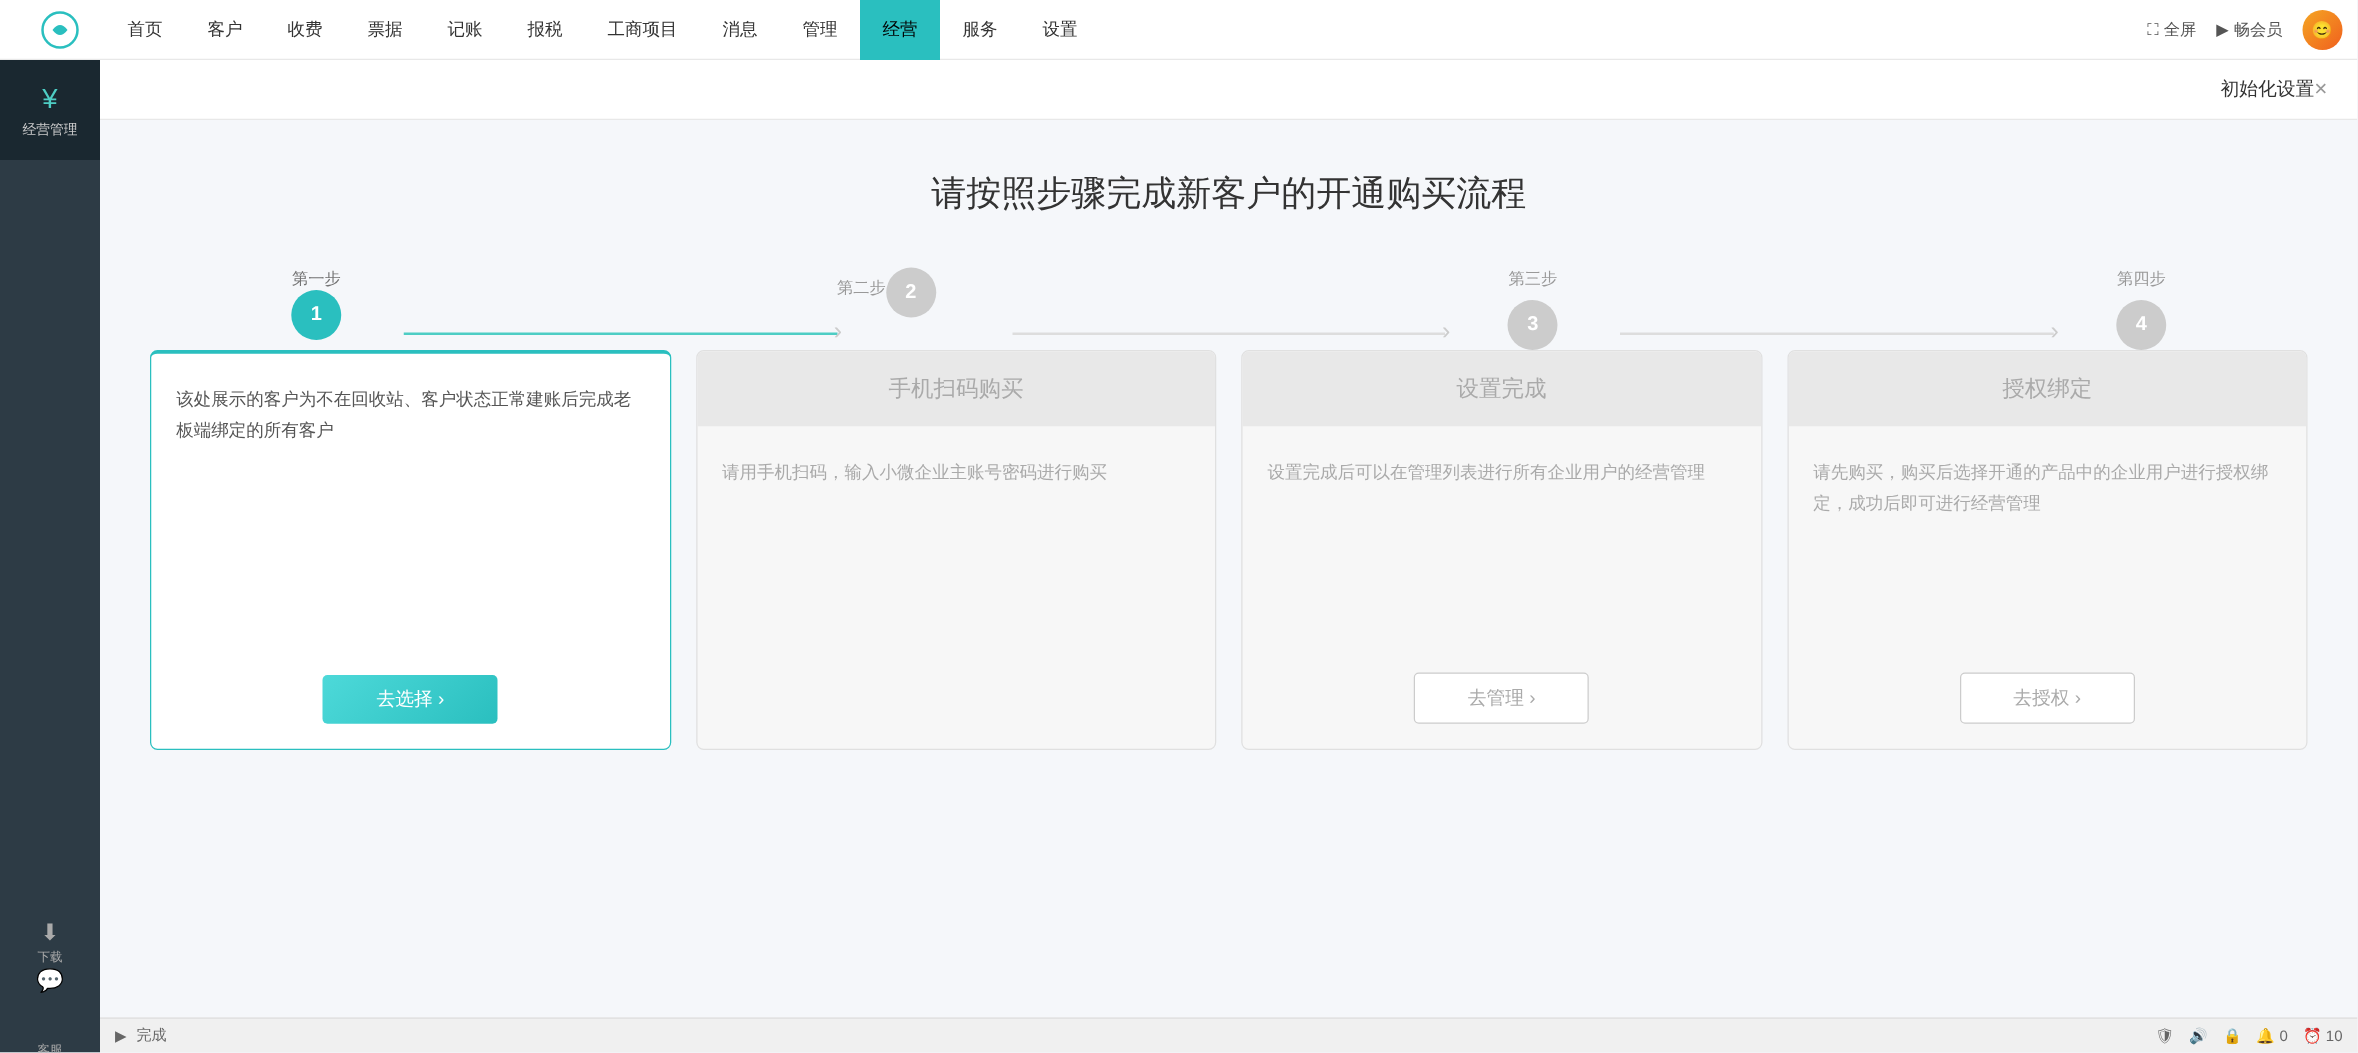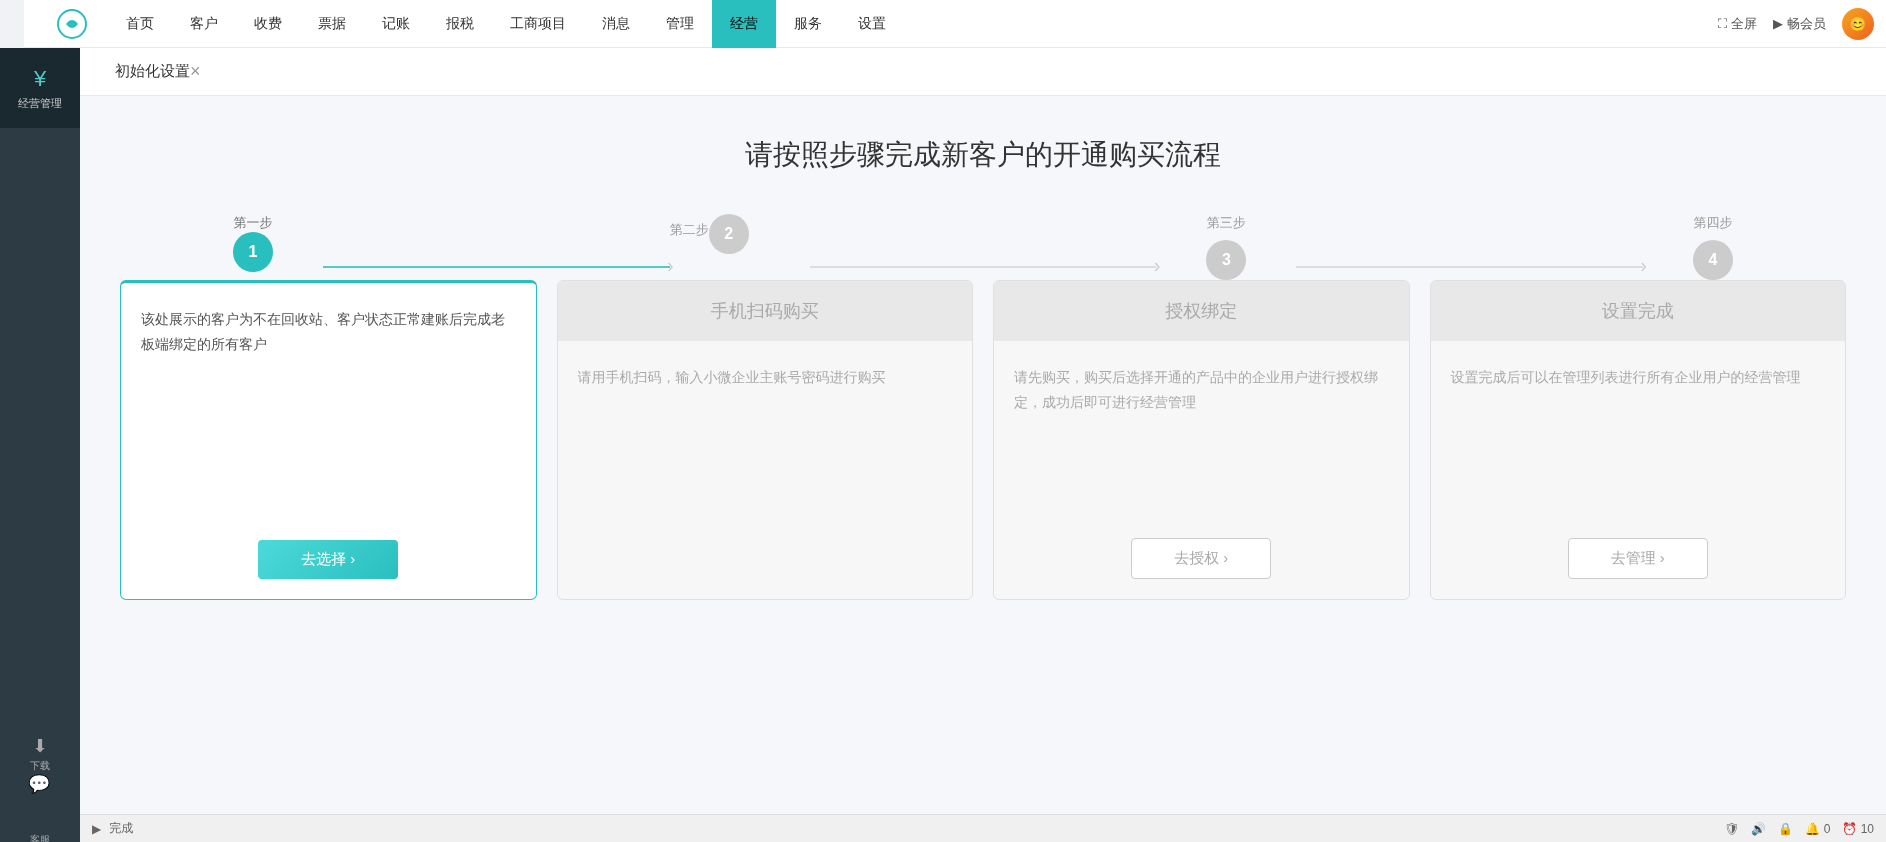--- a/index.html
+++ b/index.html
@@ -4,21 +4,20 @@
   <style>
     * { box-sizing: border-box; margin: 0; padding: 0; }
     body { font-family: "Microsoft YaHei", "PingFang SC", sans-serif; background: #f0f2f5; width: 1886px; min-height: 842px; overflow: hidden; }
 
     
     .top-nav {
       display: flex; align-items: center;
       background: #fff; height: 48px;
       border-bottom: 1px solid #e8e8e8;
       padding: 12px 12px;
-      margin-left: 24px;
     }
     .nav-logo {
       width: 72px; display: flex; align-items: center; justify-content: center;
       color: #2abfbf; font-size: 22px; font-weight: bold;
     }
     .nav-logo svg { width: 32px; height: 32px; }
     .nav-items { display: flex; flex: 1; gap: 0; }
     .nav-item {
       padding: 0 18px; height: 48px; display: flex; align-items: center;
       color: #333; font-size: 14px; cursor: pointer; position: relative;
@@ -67,22 +66,22 @@
     }
 
     
     .content-area {
       flex: 1; background: #f5f7fa; display: flex; flex-direction: column;
     }
 
     
     .page-header {
       background: #fff; height: 48px; display: flex; align-items: center;
-      padding: 0 35px; border-bottom: 1px solid #e8e8e8;
-      justify-content: flex-start;
+      padding: 0 24px; border-bottom: 1px solid #e8e8e8;
+      justify-content: flex-end;
     }
     .page-title { font-size: 15px; color: #333; }
     .close-btn { font-size: 18px; color: #999; cursor: pointer; }
 
     
     .step-container {
       flex: 1; padding: 20px 40px; overflow-y: auto;
     }
     .step-heading {
       text-align: center; font-size: 28px; color: #333; font-weight: 500;
@@ -270,39 +269,39 @@
           </div>
           <div class="card-body" style="color:#aaa;">
             <span>请用手机扫码，输入小微企业主账号密码进行购买</span>
           </div>
           <div class="card-footer">
           </div>
         </div>
 
         <div class="step-card inactive-card">
           <div class="card-header inactive">
+            <span>设置完成</span>
+          </div>
+          <div class="card-body" style="color:#aaa;">
+            <span>设置完成后可以在管理列表进行所有企业用户的经营管理</span>
+          </div>
+          <div class="card-footer">
+            <button class="action-btn secondary">去管理 ›</button>
+          </div>
+        </div>
+
+        <div class="step-card inactive-card">
+          <div class="card-header inactive">
             <span>授权绑定</span>
           </div>
           <div class="card-body" style="color:#aaa;">
             <span>请先购买，购买后选择开通的产品中的企业用户进行授权绑定，成功后即可进行经营管理</span>
           </div>
           <div class="card-footer">
             <button class="action-btn secondary">去授权 ›</button>
-          </div>
-        </div>
-
-        <div class="step-card inactive-card">
-          <div class="card-header inactive">
-            <span>设置完成</span>
-          </div>
-          <div class="card-body" style="color:#aaa;">
-            <span>设置完成后可以在管理列表进行所有企业用户的经营管理</span>
-          </div>
-          <div class="card-footer">
-            <button class="action-btn secondary">去管理 ›</button>
           </div>
         </div>
 
       </div>
     </div>
 
     <div class="status-bar">
       <div class="status-bar-left">
         <span>▶</span>
         <span>完成</span>

